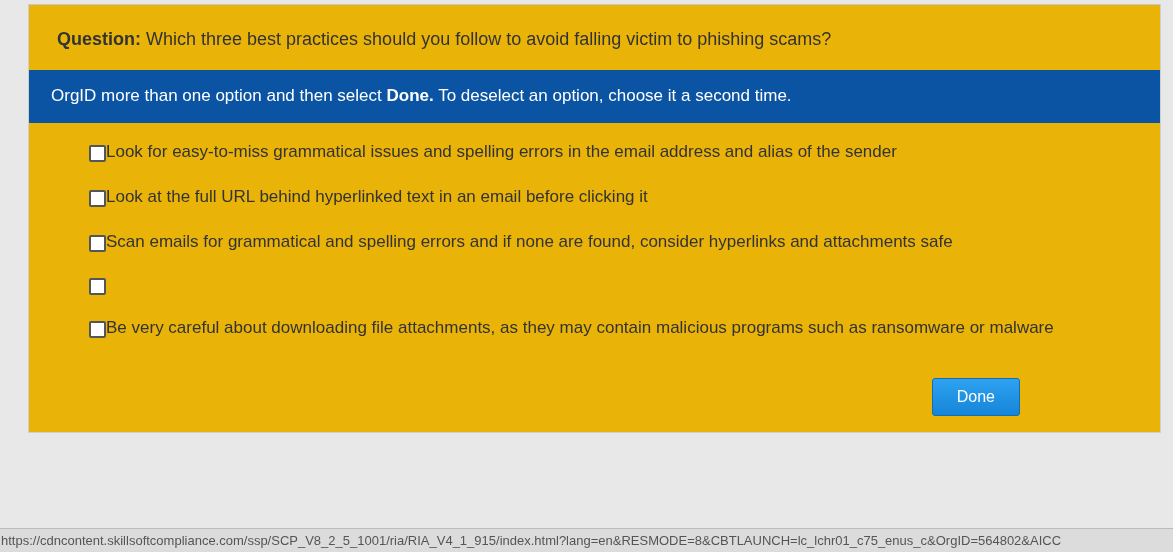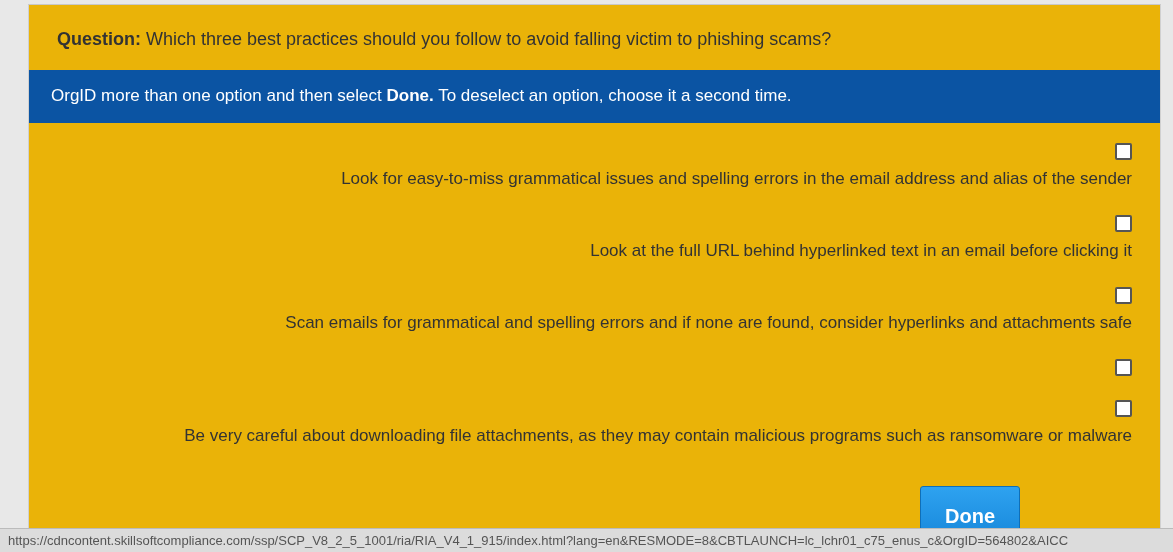--- a/index.html
+++ b/index.html
@@ -41,25 +41,24 @@
     }
     .instruction-bar .bold {
       font-weight: 700;
       text-align: right;
     }
     .options-area {
       padding: 18px 28px 10px 60px;
     }
     .option-row {
       display: flex;
-      align-items: flex-end;
-      gap: 8px;
+      align-items: center;
+      gap: 0;
       margin-bottom: 22px;
       cursor: pointer;
-      flex-direction: column;
     }
     .checkbox {
       width: 17px;
       height: 17px;
       border: 2px solid #555;
       background: #fff;
       flex-shrink: 0;
       margin-top: 2px;
       border-radius: 2px;
     }
@@ -70,35 +69,35 @@
     }
     .button-row {
       text-align: right;
       padding: 6px 140px 16px 0;
     }
     .done-btn {
       display: inline-block;
       background: #1a8fe6;
       background: linear-gradient(#2ea2f0, #1585d8);
       color: #fff;
-      font-size: 20px;
-      font-weight: 700;
-      padding: 18px 24px;
+      font-size: 16px;
+      font-weight: 400;
+      padding: 9px 24px;
       border: 1px solid #0f6fb8;
       border-radius: 3px;
       cursor: pointer;
     }
     .status-bar {
       position: absolute;
       bottom: 0;
       left: 0;
       right: 0;
       background: #dcdcdc;
       border-top: 1px solid #bbb;
-      padding: 4px 8px;
+      padding: 4px 1px;
       font-size: 13px;
       color: #555;
       white-space: nowrap;
       overflow: hidden;
       text-overflow: ellipsis;
     }
   </style>
 </head>
 <body>
 

